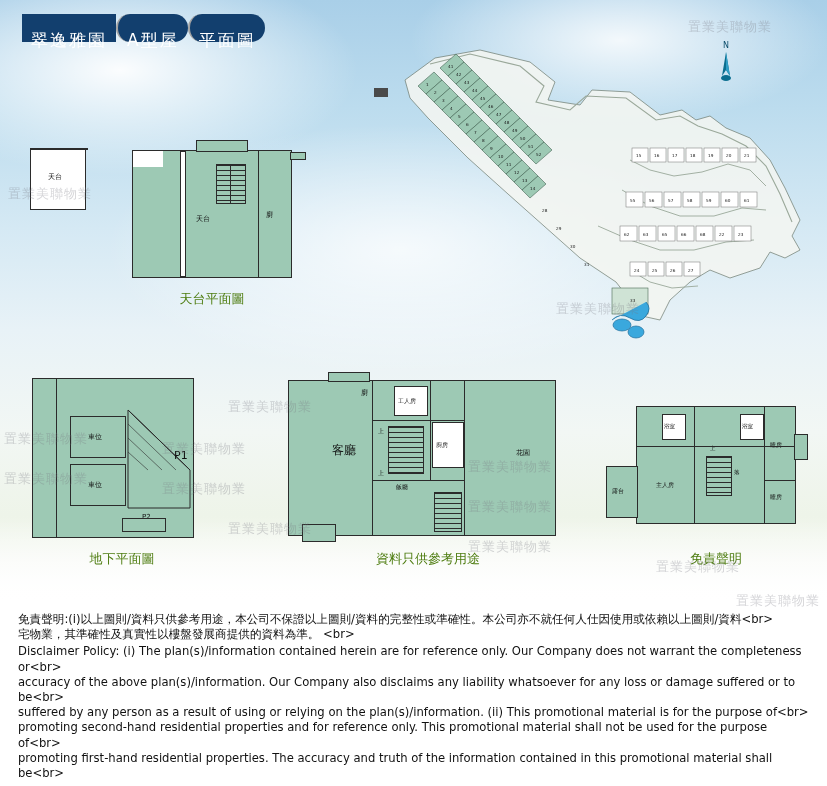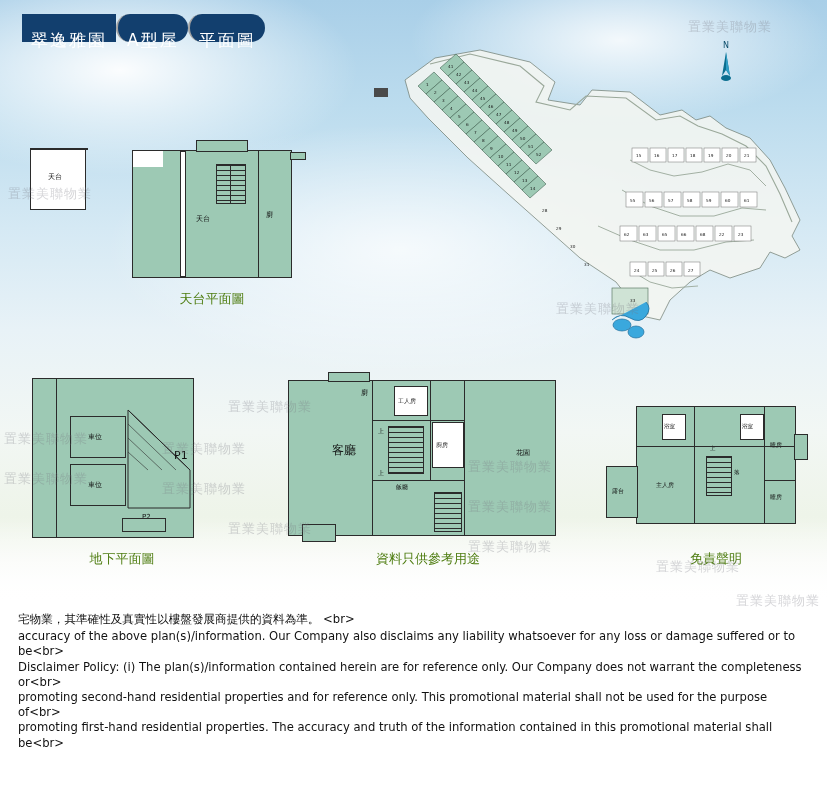--- a/index.html
+++ b/index.html
@@ -464,24 +464,26 @@
   <div class="wm" style="left:468px; top:458px;">置業美聯物業</div>
   <div class="wm" style="left:468px; top:498px;">置業美聯物業</div>
   <div class="wm" style="left:468px; top:538px;">置業美聯物業</div>
   <div class="wm" style="left:556px; top:300px;">置業美聯物業</div>
   <div class="wm" style="left:656px; top:558px;">置業美聯物業</div>
   <div class="wm" style="left:688px; top:18px;">置業美聯物業</div>
   <div class="wm" style="left:736px; top:592px;">置業美聯物業</div>
 
   <div id="disclaimer">
     <div class="zh">
+      <p>免責聲明:(i)以上圖則/資料只供參考用途，本公司不保證以上圖則/資料的完整性或準確性。本公司亦不就任何人仕因使用或依賴以上圖則/資料&lt;br&gt;</p>
       <p>宅物業，其準確性及真實性以樓盤發展商提供的資料為準。 &lt;br&gt;</p>
     </div>
     <div class="en">
+      <p>Disclaimer Policy: (i) The plan(s)/information contained herein are for reference only. Our Company does not warrant the completeness or&lt;br&gt;</p>
       <p>accuracy of the above plan(s)/information. Our Company also disclaims any liability whatsoever for any loss or damage suffered or to be&lt;br&gt;</p>
-      <p>Disclaimer Policy: (i) The plan(s)/information contained herein are for reference only. Our Company does not warrant the completeness or&lt;br&gt;</p>
+      <p>suffered by any person as a result of using or relying on the plan(s)/information. (ii) This promotional material is for the purpose of&lt;br&gt;</p>
       <p>promoting second-hand residential properties and for reference only. This promotional material shall not be used for the purpose of&lt;br&gt;</p>
       <p>promoting first-hand residential properties. The accuracy and truth of the information contained in this promotional material shall be&lt;br&gt;</p>
 
     </div>
   </div>
 
 </div>
 
 </body></html>

